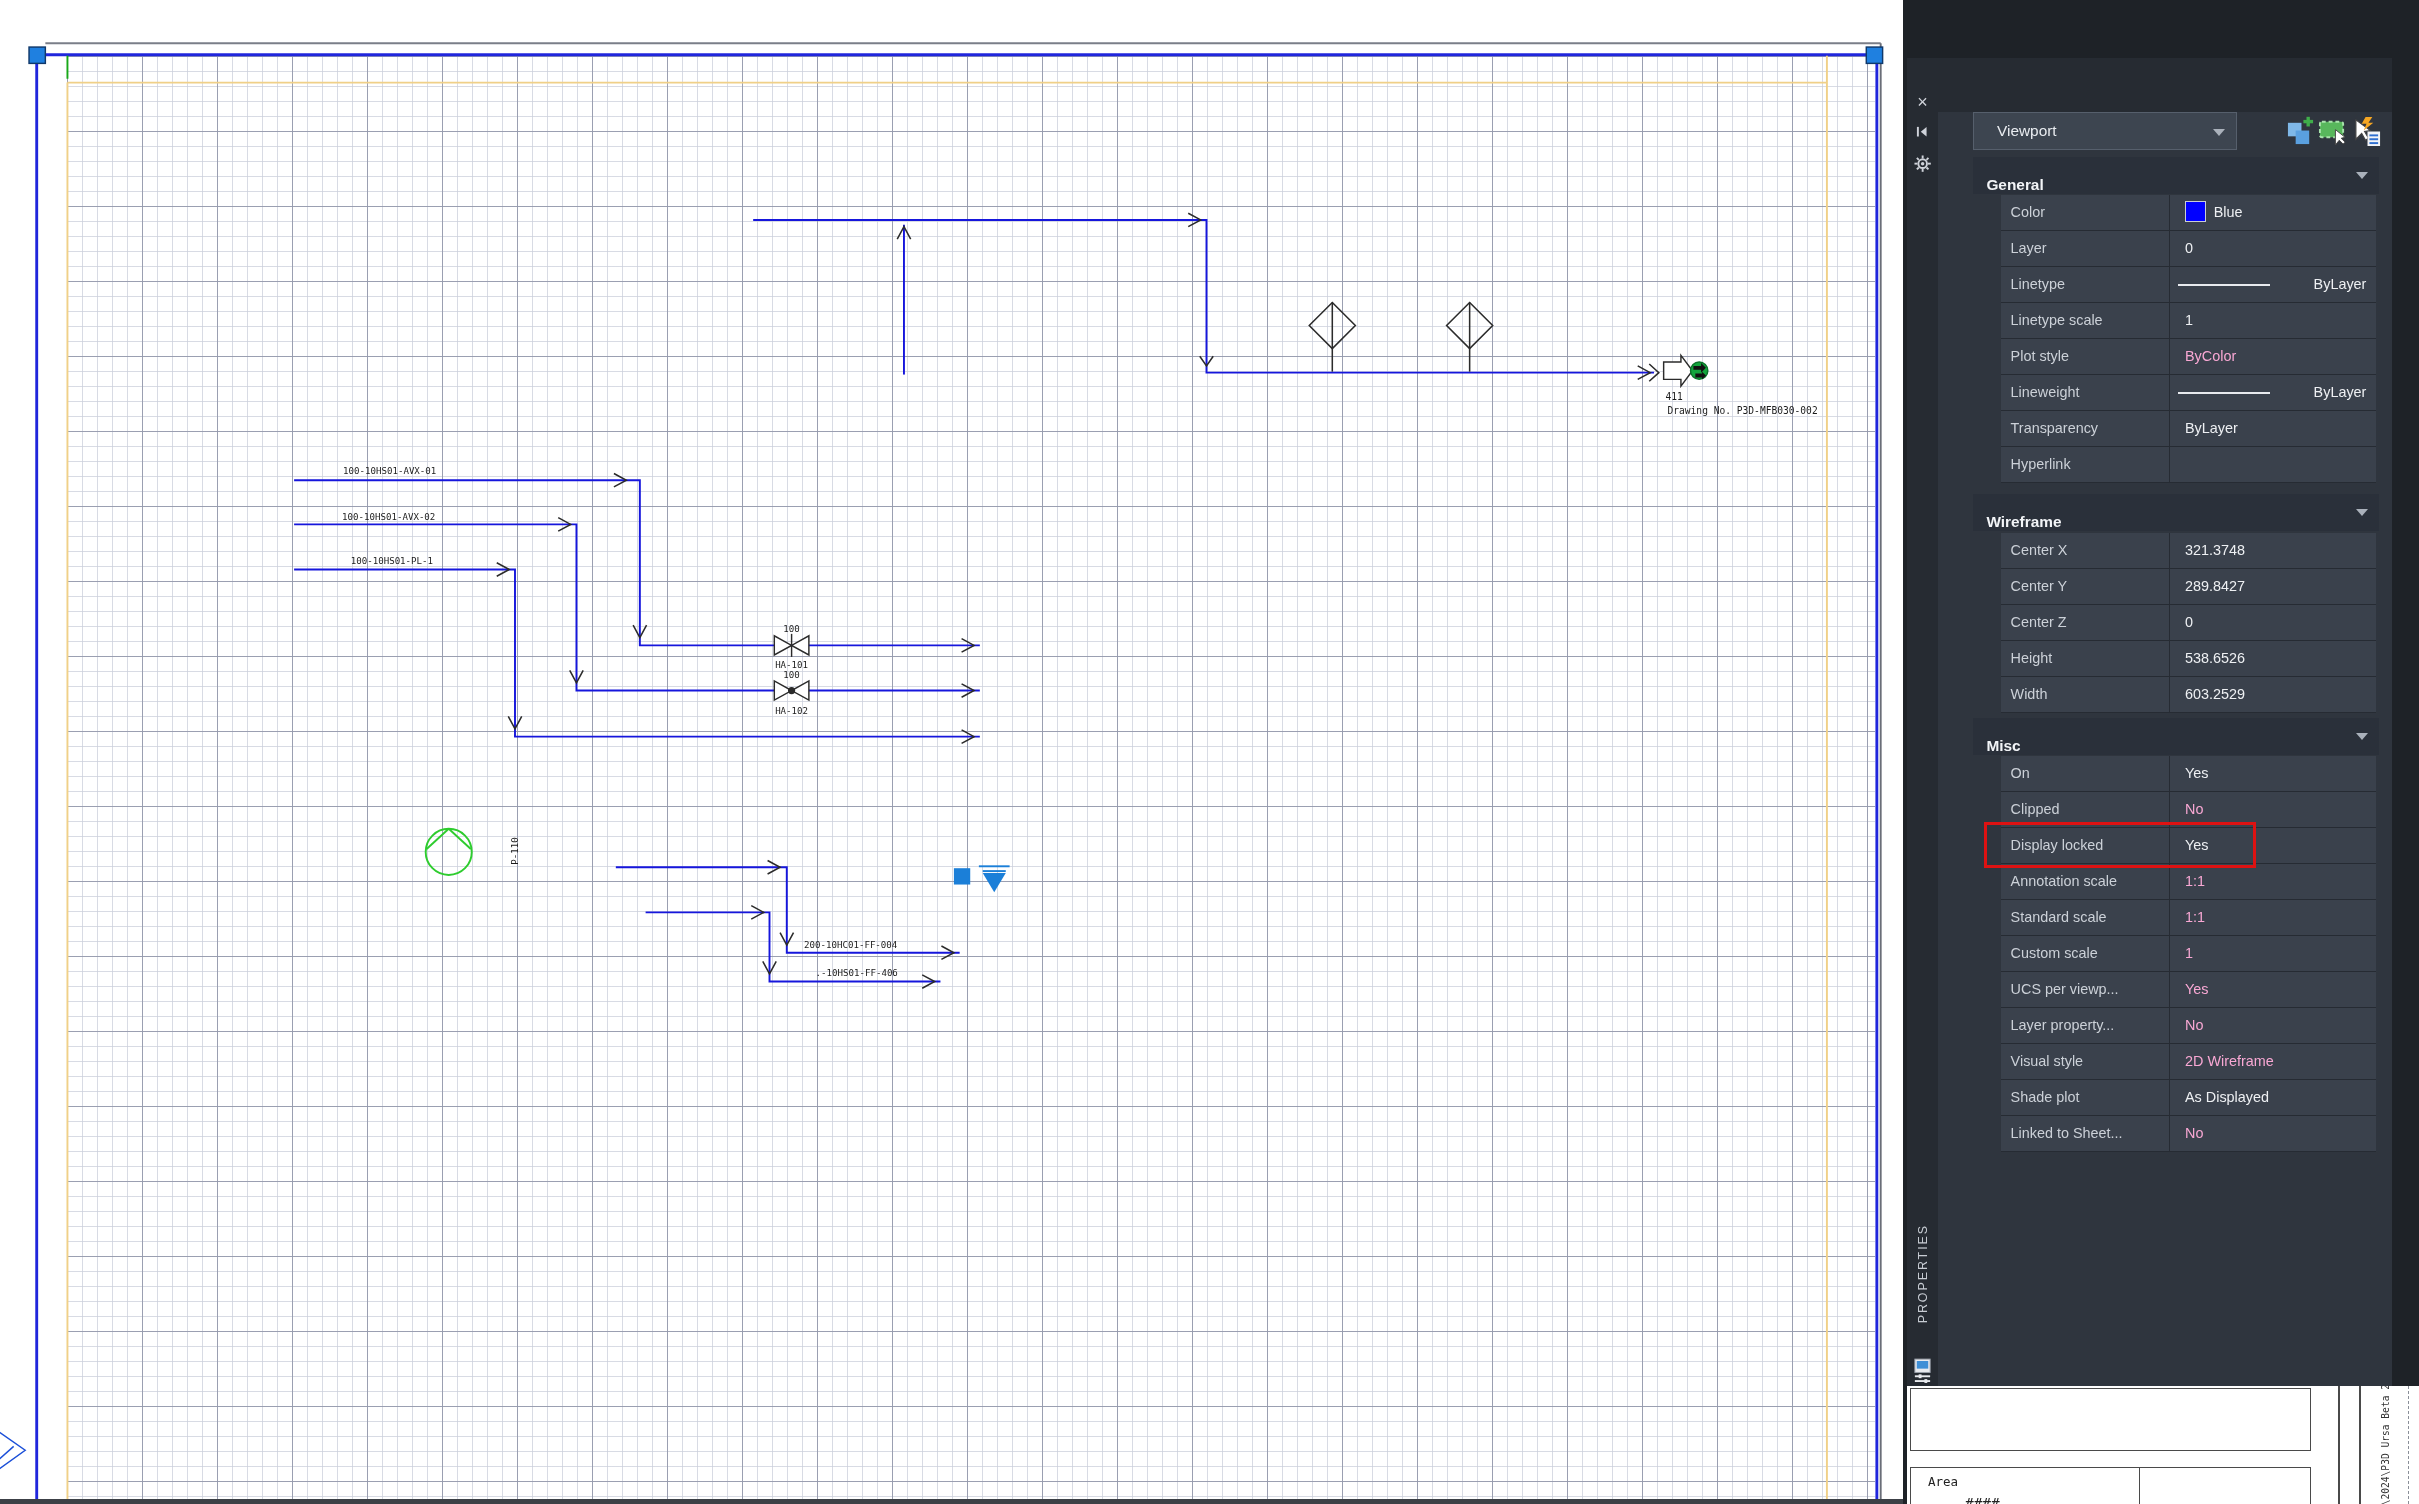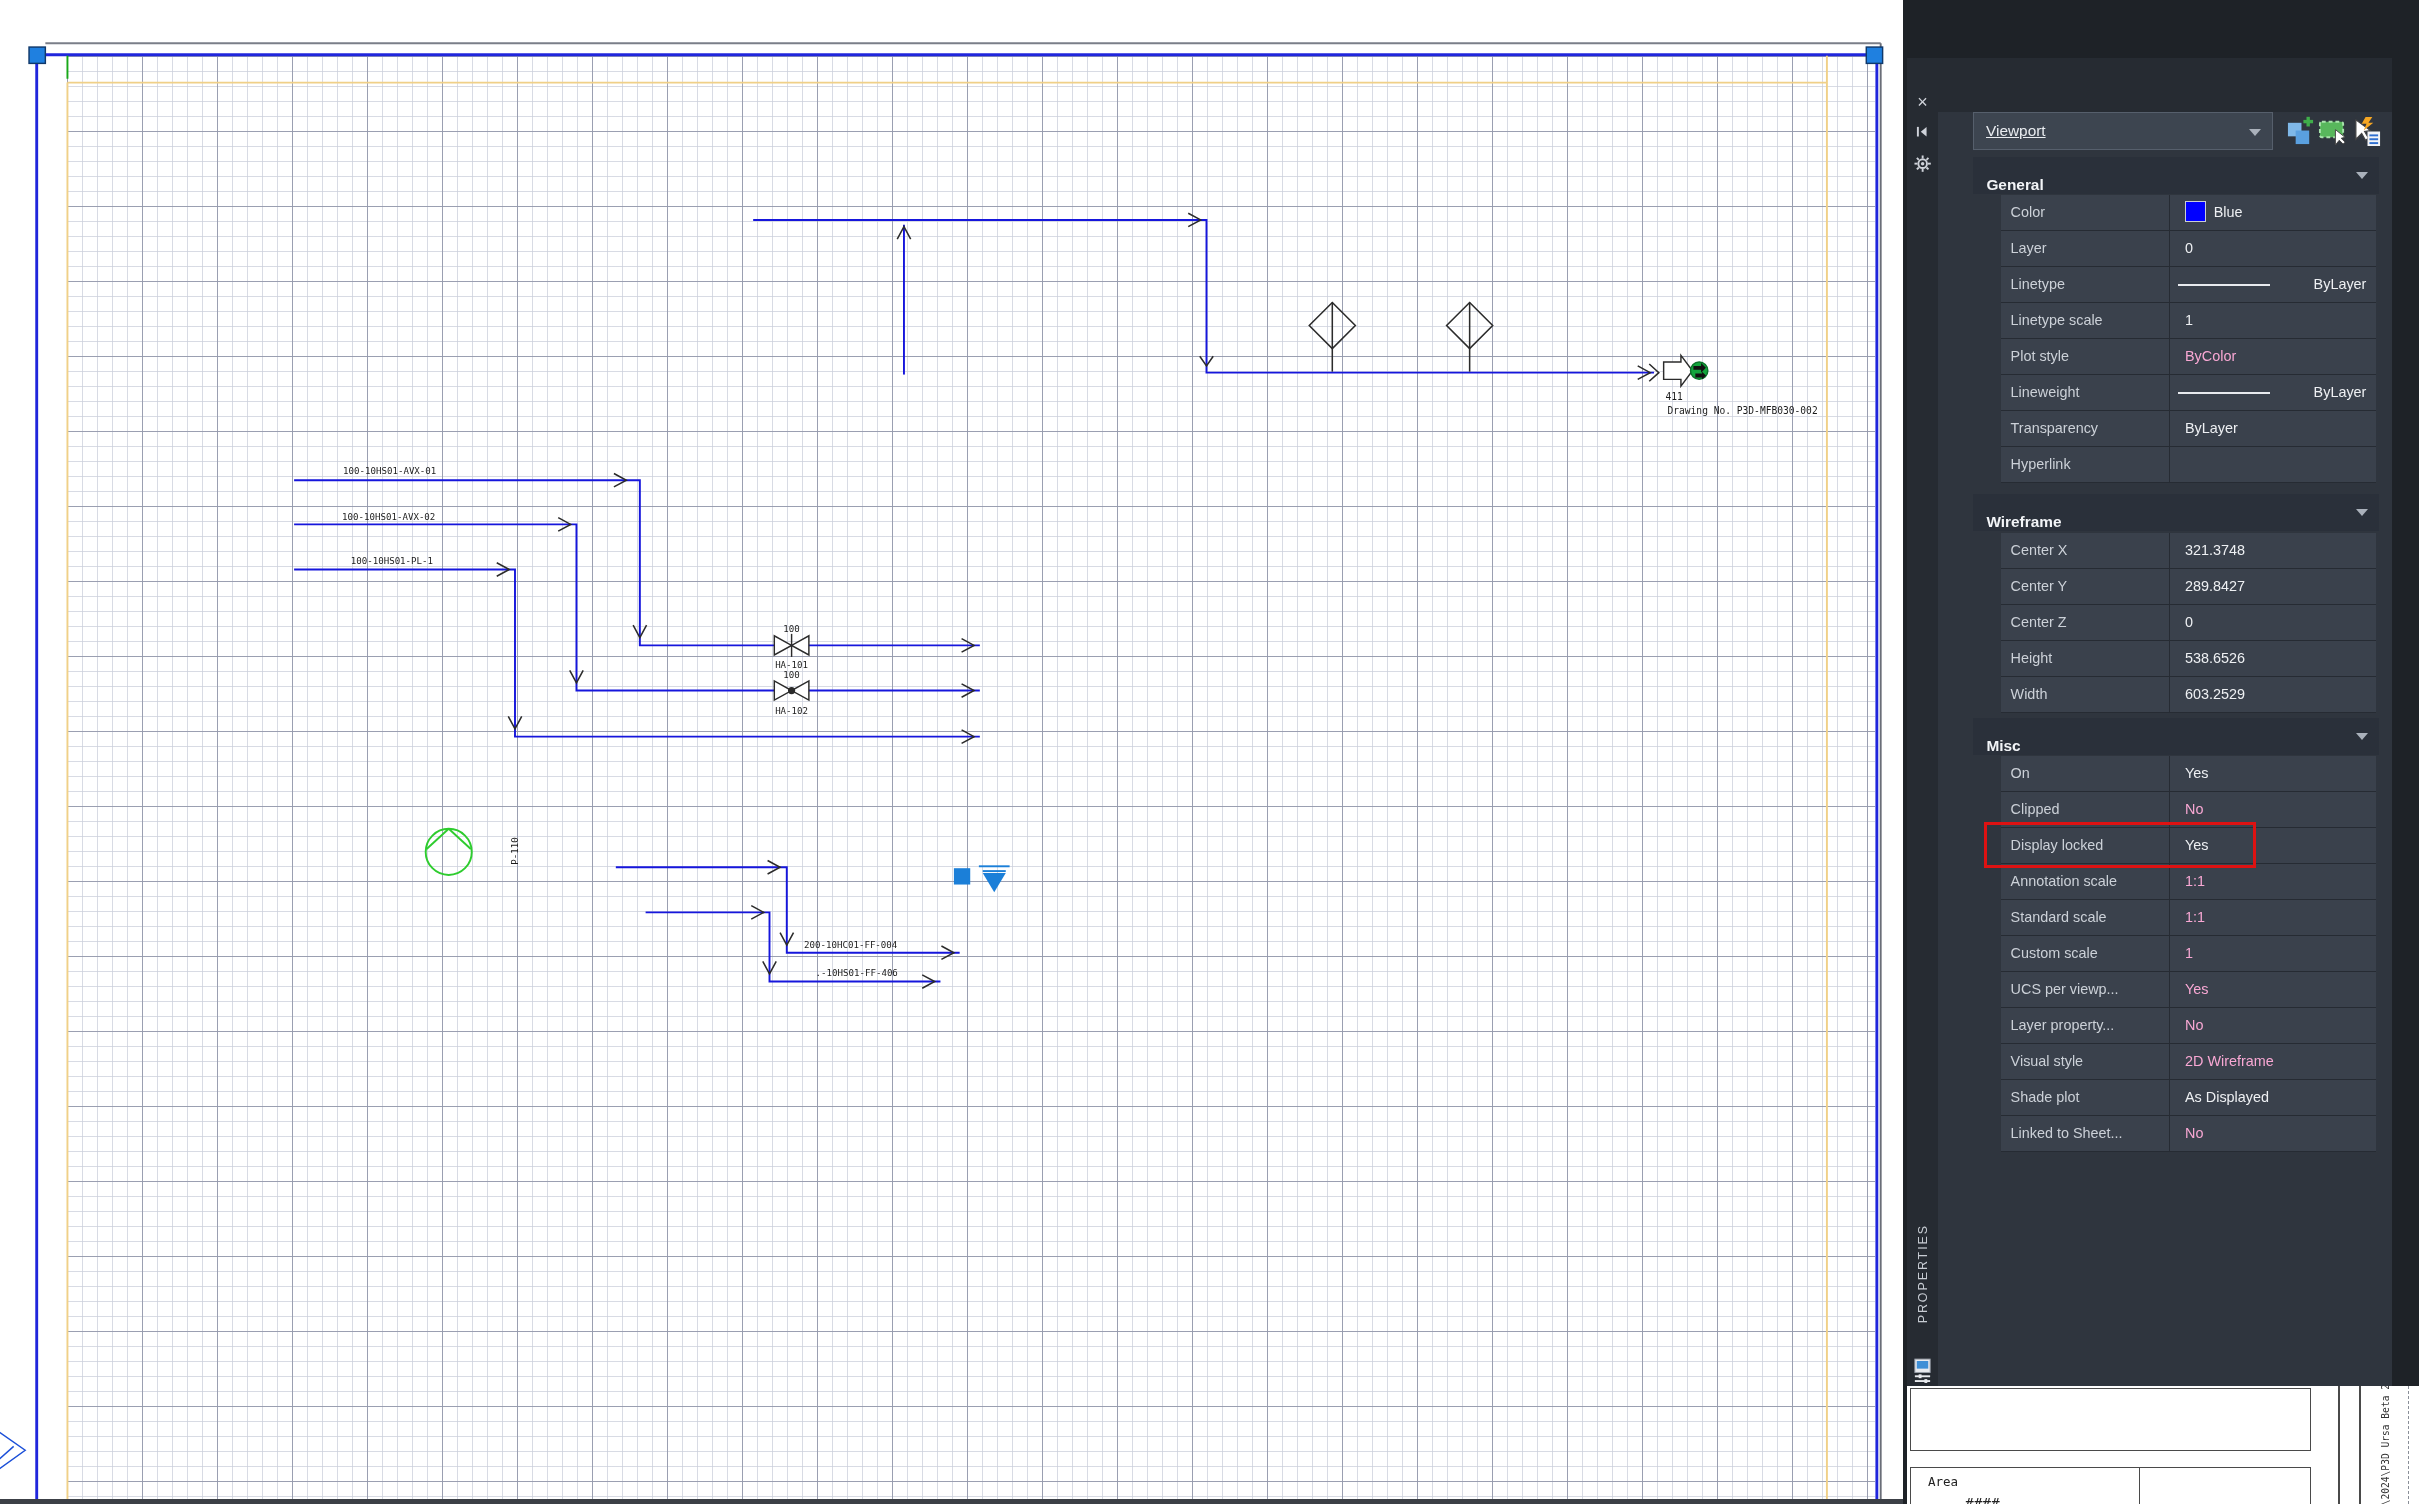--- a/index.html
+++ b/index.html
@@ -21,22 +21,22 @@
 
   
   #workspace-bg{position:absolute;left:1903px;top:0;width:517px;height:1386px;background:#1e2227;}
   #palette{position:absolute;left:1907px;top:58px;width:485px;height:1329px;background:#2f353e;}
   #ptitle{position:absolute;left:0;top:0;width:485px;height:54px;background:#262b32;}
   #psidebar{position:absolute;left:0;top:0;width:31px;height:1329px;background:#262b32;}
   .sb-icon{position:absolute;left:0;width:31px;text-align:center;color:#cfd3da;cursor:default;}
   #sb-close{top:35px;font-size:18px;line-height:18px;}
   #props-tab{position:absolute;left:0;top:1158px;width:31px;height:115px;display:flex;align-items:center;justify-content:center;}
   #props-tab span{writing-mode:vertical-rl;transform:rotate(180deg);color:#c7ccd3;font-size:12.5px;letter-spacing:1.9px;}
-  #combo{position:absolute;left:66px;top:54px;width:300px;height:38px;background:#3d4550;border:1px solid #565f6c;
-         box-sizing:border-box;color:#e9ecf0;font-size:15.4px;display:flex;align-items:center;padding-left:12px;text-decoration:underline;}
+  #combo{position:absolute;left:66px;top:54px;width:264px;height:38px;background:#3d4550;border:1px solid #565f6c;
+         box-sizing:border-box;color:#e9ecf0;font-size:15.4px;display:flex;align-items:center;padding-left:23px;}
   #combo .arr{position:absolute;right:11.5px;top:16.3px;width:0;height:0;border-left:6.7px solid transparent;
          border-right:6.7px solid transparent;border-top:7.7px solid #aab1bb;}
   .hdr-icon{position:absolute;top:56px;width:29px;height:35px;}
   .psection-h{position:absolute;left:66px;width:406px;height:37px;background:#2a303a;display:flex;align-items:flex-end;}
   .psection-h .t{color:#f2f4f7;font-weight:bold;font-size:15.4px;padding-left:13.4px;}
   .psection-h .ca{position:absolute;right:11.5px;top:15.4px;width:0;height:0;border-left:6.7px solid transparent;
          border-right:6.7px solid transparent;border-top:7.7px solid #aab1bb;}
   .prows{position:absolute;left:94px;width:375px;}
   .prow{position:relative;width:375px;height:36px;background:#3a414c;box-sizing:border-box;border-bottom:1px solid #262b33;
         display:flex;}

